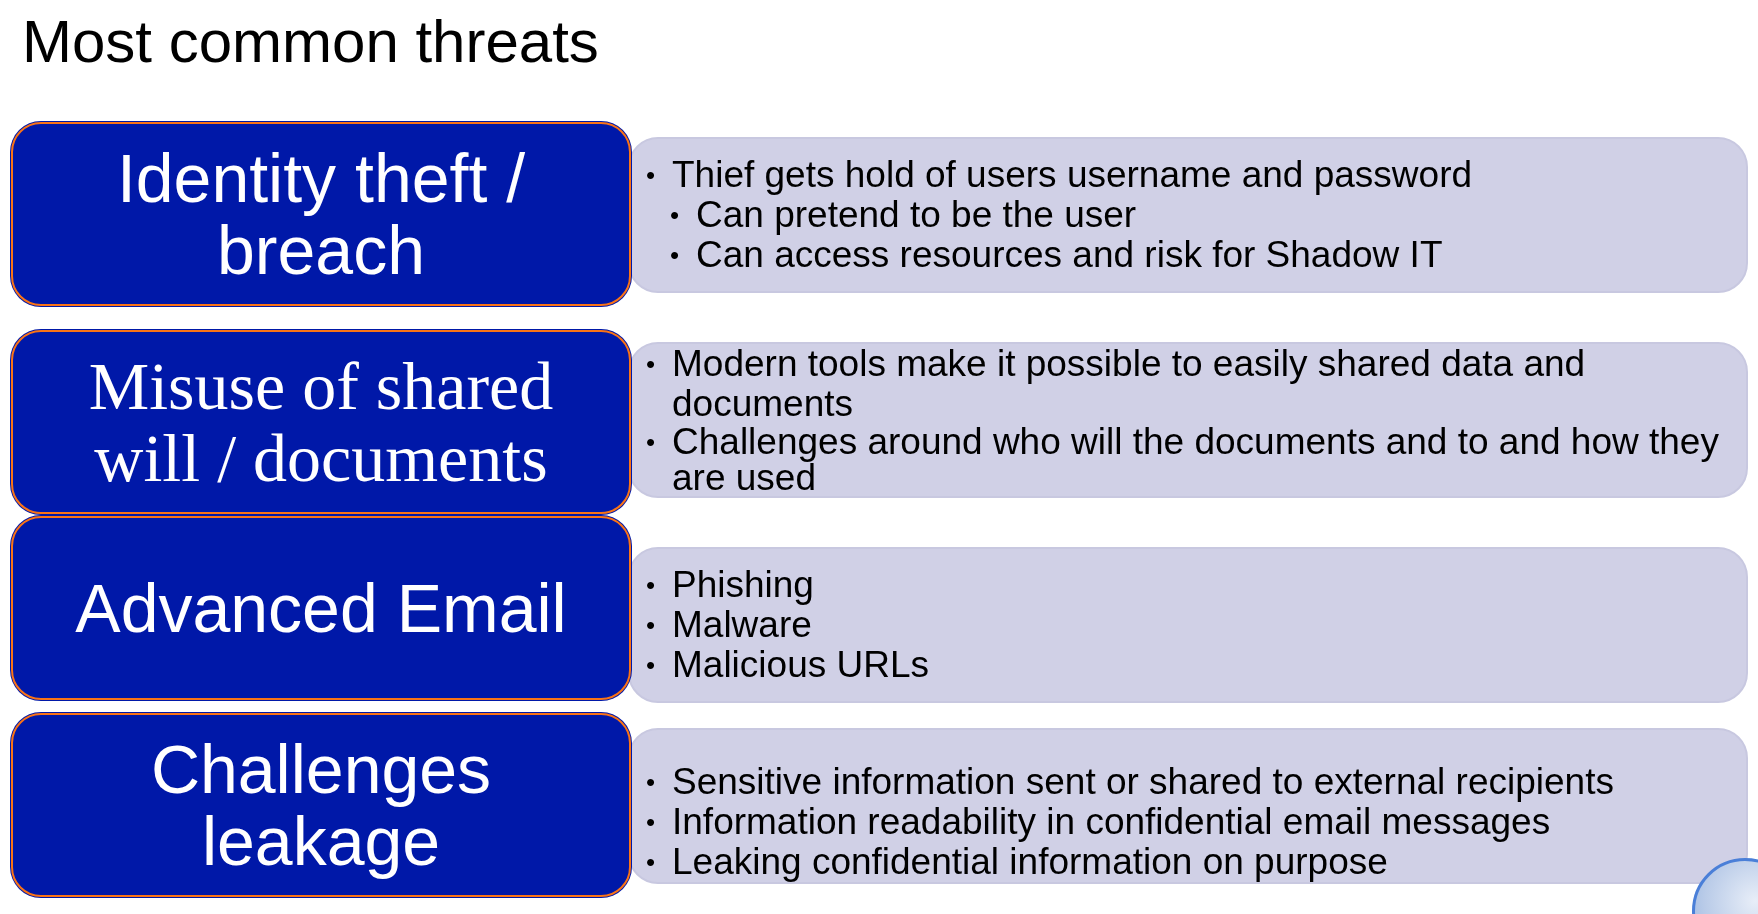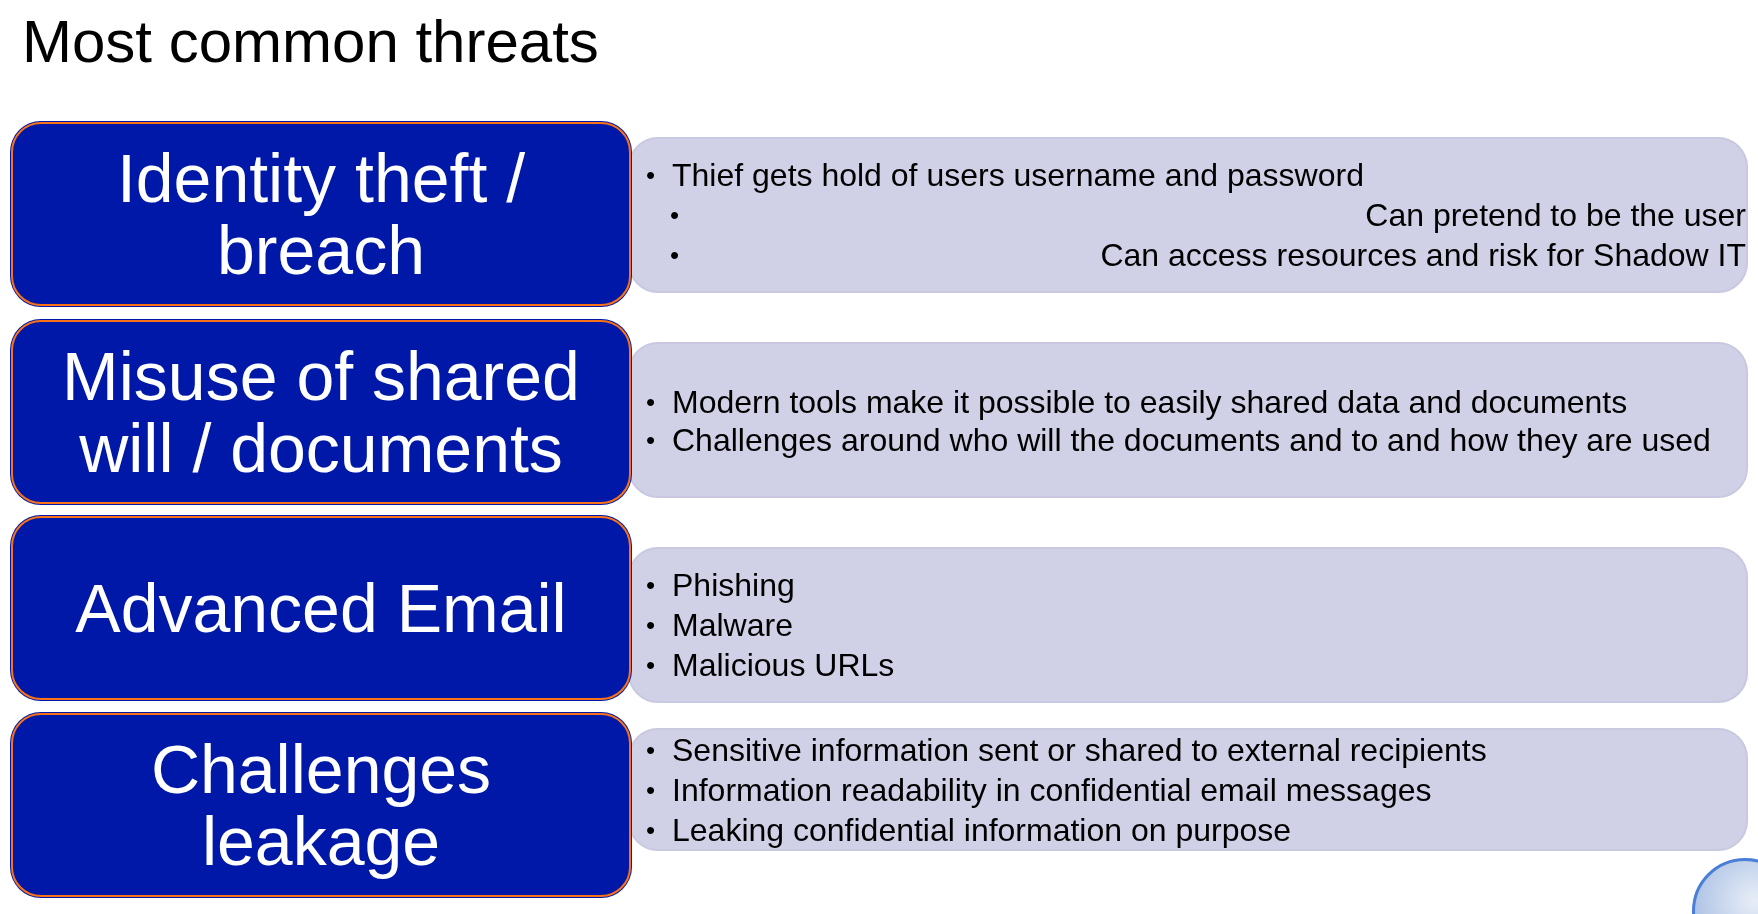--- a/index.html
+++ b/index.html
@@ -47,36 +47,35 @@
       color: #ffffff;
       font-size: 68px;
       line-height: 72px;
       text-align: center;
       display: flex;
       align-items: center;
       justify-content: center;
       box-shadow: 0 0 0 1px #0018a8;
     }
     .bullet {
-      font-size: 32px;
+      font-size: 37px;
       line-height: 40px;
       color: #000000;
       position: relative;
       padding-left: 26px;
     }
     .bullet::before {
       content: "\2022";
       position: absolute;
       left: 0;
       top: 0;
       font-size: 26px;
     }
     .bullet.sub {
       margin-left: 24px;
-      text-align: right;
     }
     .bullet.wrap {
       line-height: 36px;
     }
     .globe {
       position: absolute;
       right: -40px;
       bottom: -50px;
       width: 100px;
       height: 100px;
@@ -109,39 +108,39 @@
   <div>
     <div>Identity theft /</div>
     <div>breach</div>
   </div>
 </div>
 
 <div class="detail" style="top:342px; height:156px;">
   <div class="bullet">Modern tools make it possible to easily shared data and documents</div>
   <div class="bullet wrap">Challenges around who will the documents and to and how they are used</div>
 </div>
-<div class="head" style="top:320px; height:184px;">
+<div class="head" style="top:330px; height:184px;font-family:Liberation Serif, serif;">
   <div>
     <div>Misuse of shared</div>
     <div>will / documents</div>
   </div>
 </div>
 
 <div class="detail" style="top:547px; height:156px;">
   <div class="bullet">Phishing</div>
   <div class="bullet">Malware</div>
   <div class="bullet">Malicious URLs</div>
 </div>
 <div class="head" style="top:516px; height:184px;">
   <div>
     <div>Advanced Email</div>
   </div>
 </div>
 
-<div class="detail" style="top:728px; height:123px;">
+<div class="detail" style="top:728px; height:156px;justify-content:flex-end;">
   <div class="bullet">Sensitive information sent or shared to external recipients</div>
   <div class="bullet">Information readability in confidential email messages</div>
   <div class="bullet">Leaking confidential information on purpose</div>
 </div>
 <div class="head" style="top:713px; height:184px;">
   <div>
     <div>Challenges</div>
     <div>leakage</div>
   </div>
 </div>

